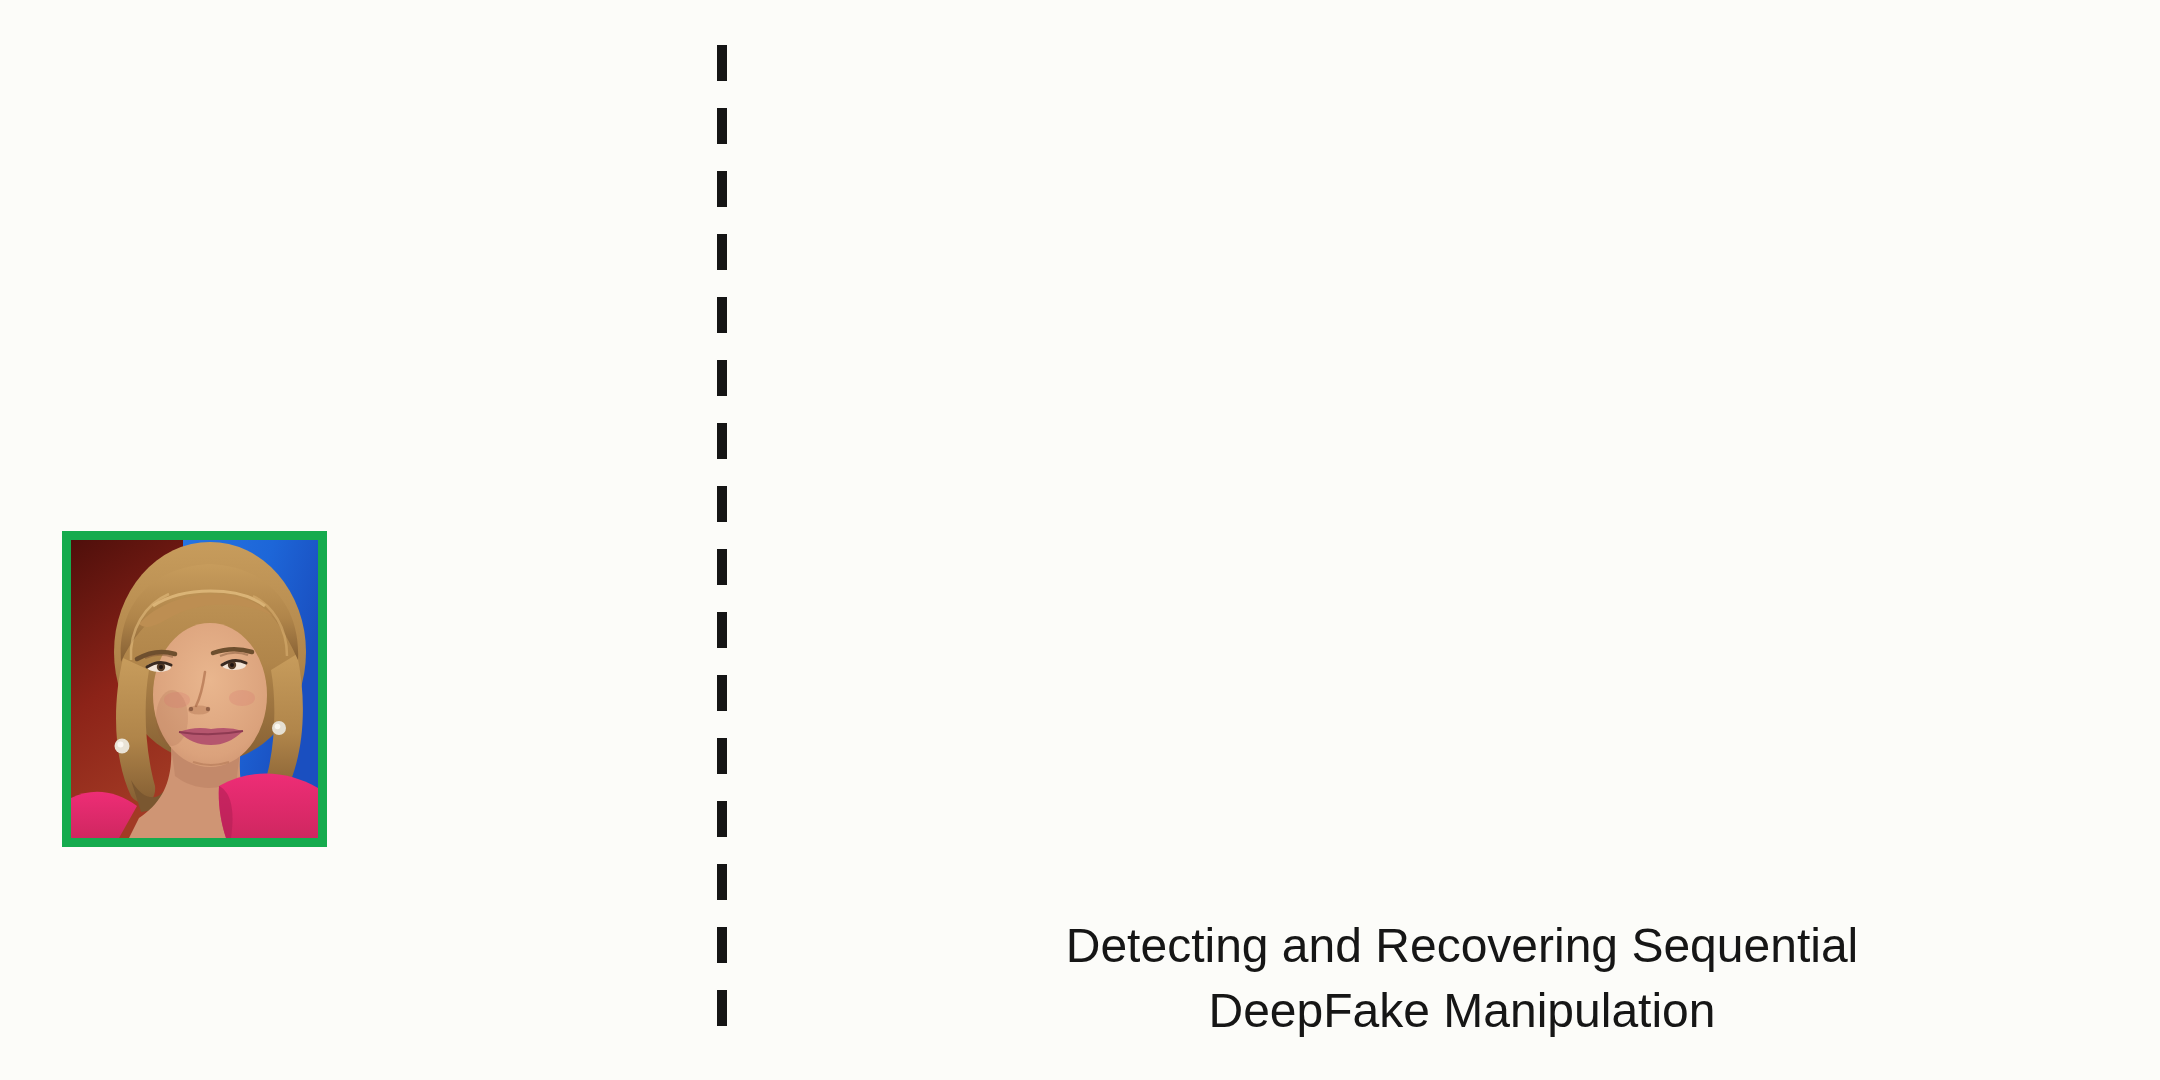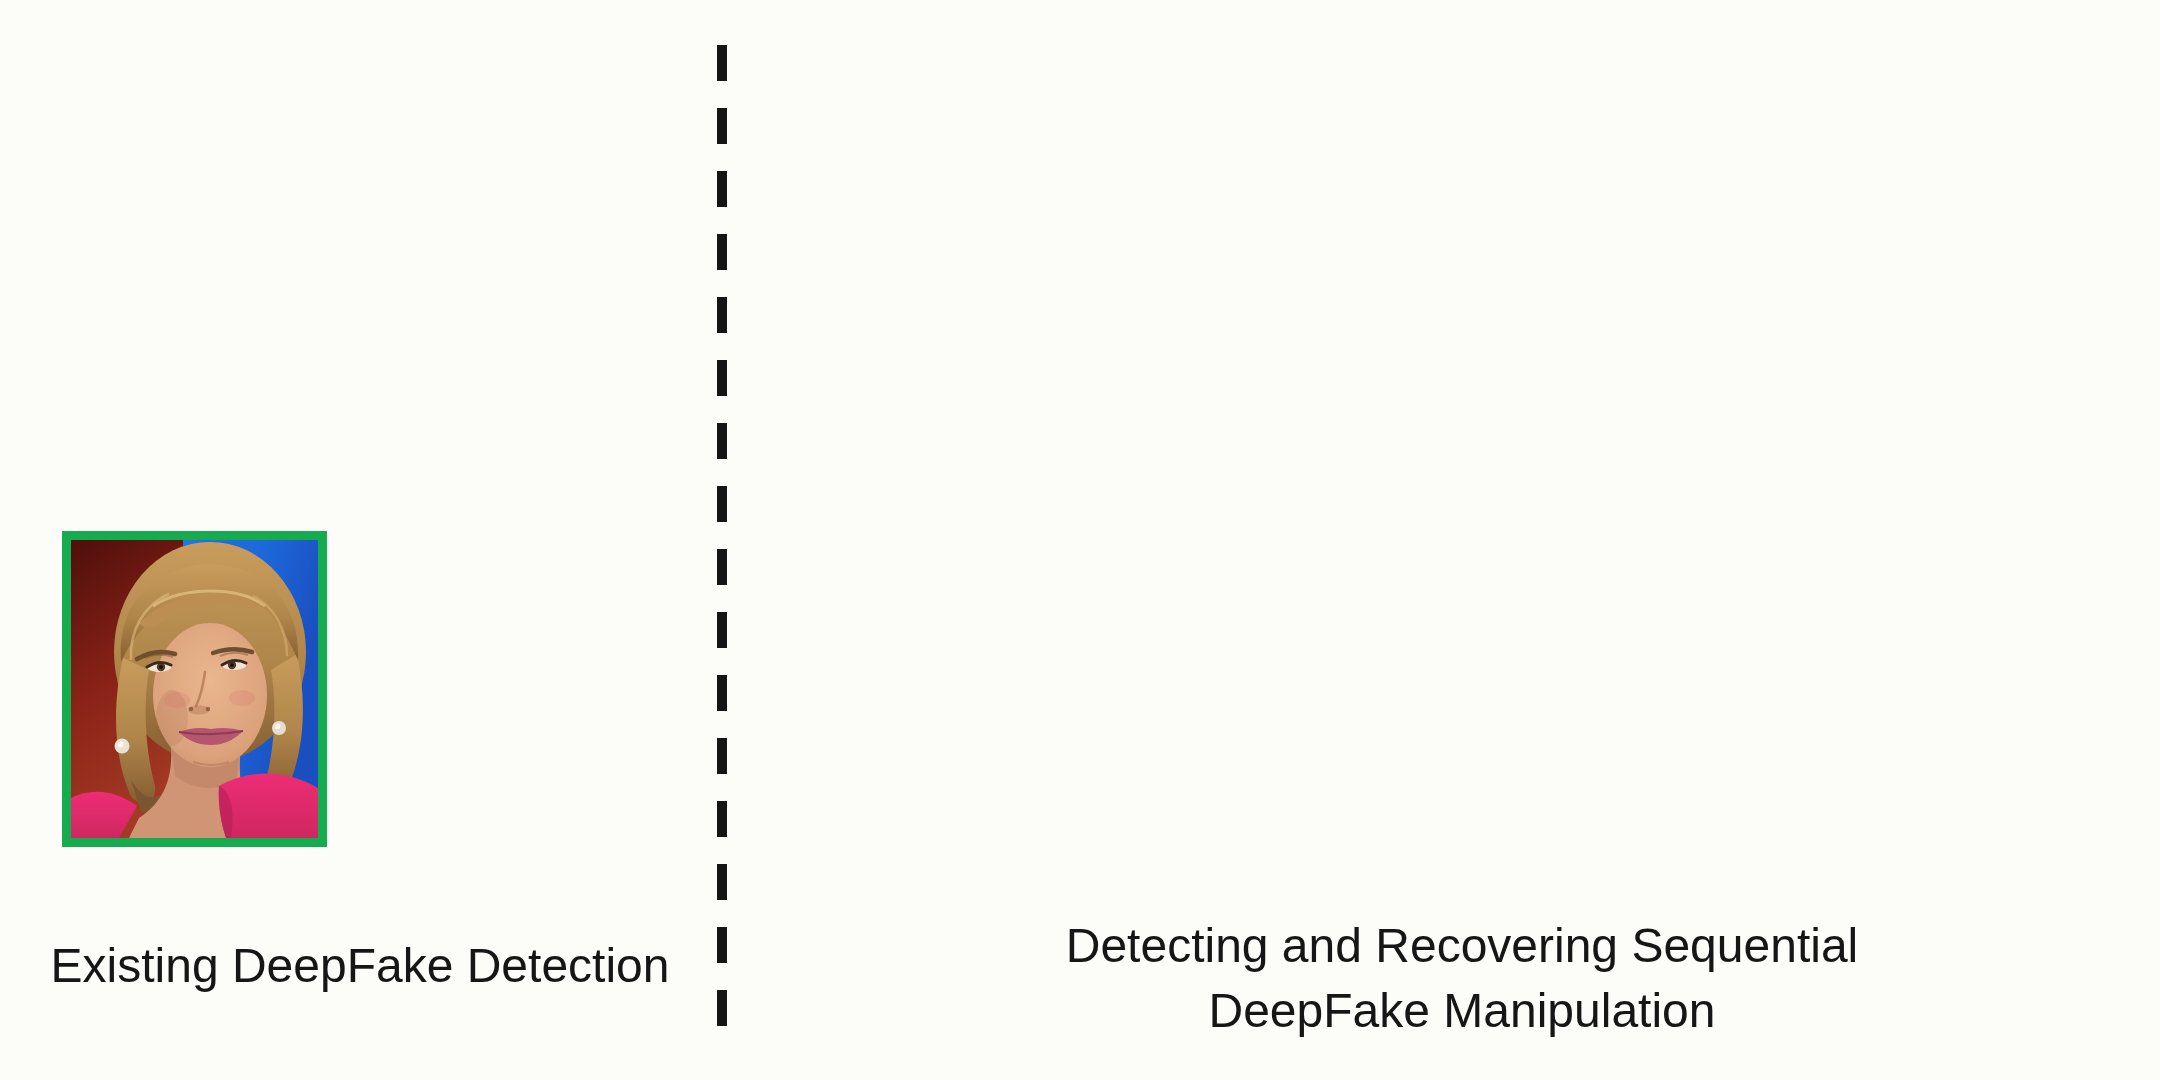--- a/index.html
+++ b/index.html
@@ -154,21 +154,20 @@
       <path d="M60,120 C58,90 74,64 98,54" stroke="#e2bd7f" stroke-width="2.5" fill="none" opacity="0.6"></path>
       <path d="M216,116 C216,88 202,66 182,56" stroke="#d9af70" stroke-width="2.5" fill="none" opacity="0.6"></path>
 
       <circle cx="51" cy="206" r="7.5" fill="#e9e3d6"></circle>
       <circle cx="49.5" cy="204.5" r="3" fill="#fbf8f2"></circle>
       <circle cx="208" cy="188" r="7" fill="#e5dfd2"></circle>
       <circle cx="206.5" cy="186.5" r="2.8" fill="#faf7f0"></circle>
     </svg>
   </div>
 
-  <div class="caption caption-left">Existing DeepFake Detection</div>
 
   <div class="divider"></div>
 
   <div class="caption caption-right">
     <span class="line">Detecting and Recovering Sequential</span>
     <span class="line">DeepFake Manipulation</span>
   </div>
 
 </div>
 

